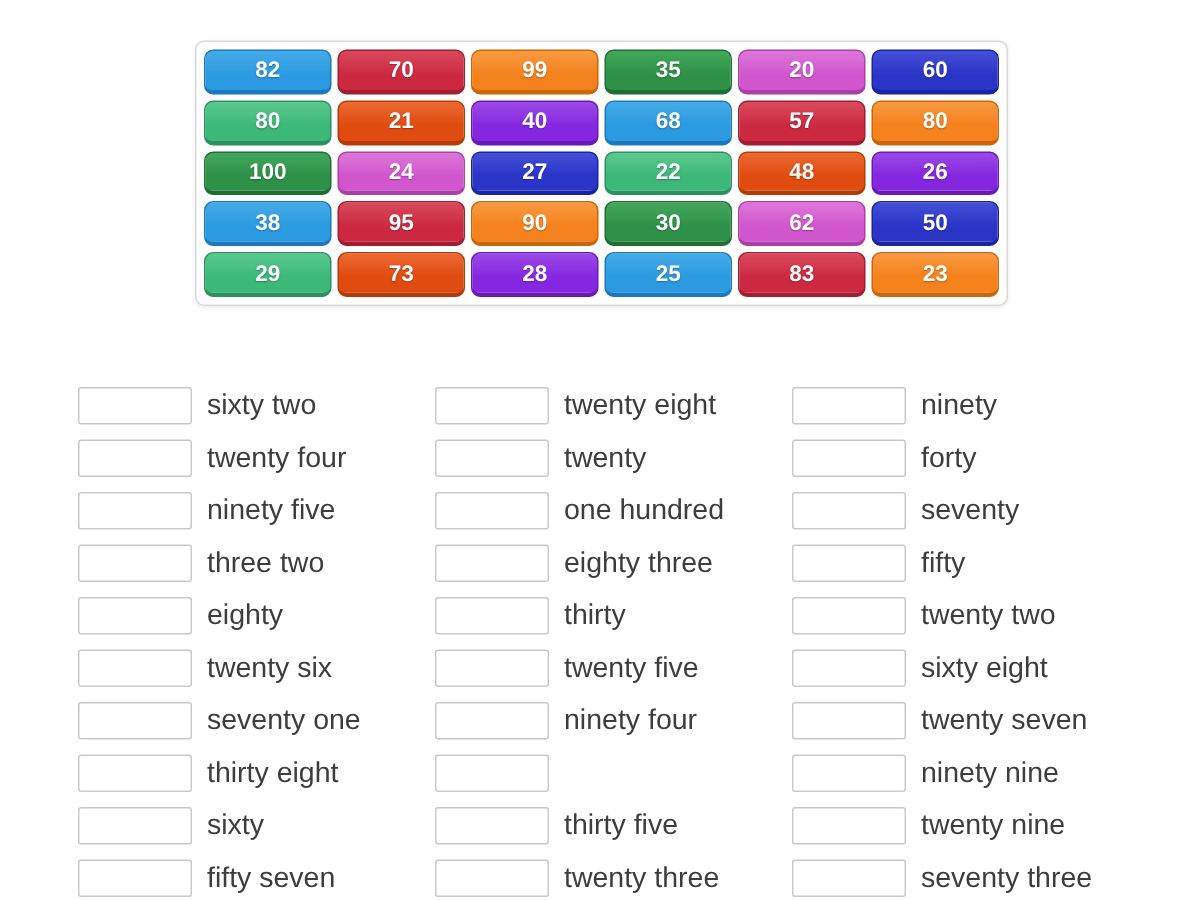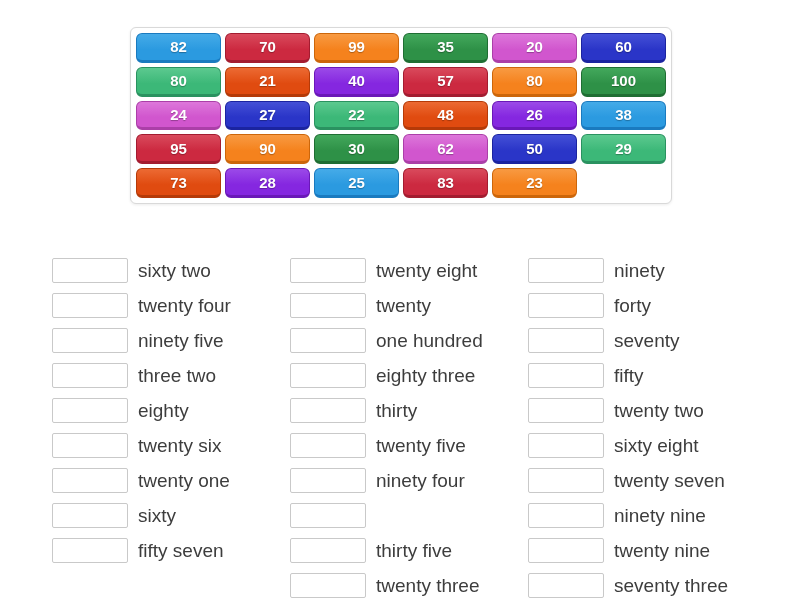--- a/index.html
+++ b/index.html
@@ -87,20 +87,21 @@
   <div class="tile-panel">
       <div class="tile" style="background: linear-gradient(rgb(69, 171, 232) 0%, rgb(43, 154, 224) 60%, rgb(43, 154, 224) 100%); border-color: rgb(26, 122, 191); color: rgb(255, 255, 255);">82</div>
       <div class="tile" style="background: linear-gradient(rgb(217, 74, 92) 0%, rgb(204, 41, 64) 60%, rgb(204, 41, 64) 100%); border-color: rgb(163, 28, 48); color: rgb(255, 255, 255);">70</div>
       <div class="tile" style="background: linear-gradient(rgb(248, 154, 66) 0%, rgb(245, 130, 29) 60%, rgb(245, 130, 29) 100%); border-color: rgb(204, 102, 10); color: rgb(255, 255, 255);">99</div>
       <div class="tile" style="background: linear-gradient(rgb(67, 168, 92) 0%, rgb(46, 145, 71) 60%, rgb(46, 145, 71) 100%); border-color: rgb(31, 110, 51); color: rgb(255, 255, 255);">35</div>
       <div class="tile" style="background: linear-gradient(rgb(221, 119, 218) 0%, rgb(209, 86, 206) 60%, rgb(209, 86, 206) 100%); border-color: rgb(171, 63, 168); color: rgb(255, 255, 255);">20</div>
       <div class="tile" style="background: linear-gradient(rgb(68, 80, 214) 0%, rgb(42, 53, 200) 60%, rgb(42, 53, 200) 100%); border-color: rgb(27, 36, 160); color: rgb(255, 255, 255);">60</div>
       <div class="tile" style="background: linear-gradient(rgb(92, 201, 143) 0%, rgb(60, 184, 120) 60%, rgb(60, 184, 120) 100%); border-color: rgb(42, 146, 96); color: rgb(255, 255, 255);">80</div>
       <div class="tile" style="background: linear-gradient(rgb(236, 106, 51) 0%, rgb(224, 75, 16) 60%, rgb(224, 75, 16) 100%); border-color: rgb(181, 58, 8); color: rgb(255, 255, 255);">21</div>
       <div class="tile" style="background: linear-gradient(rgb(155, 74, 232) 0%, rgb(133, 39, 224) 60%, rgb(133, 39, 224) 100%); border-color: rgb(106, 24, 184); color: rgb(255, 255, 255);">40</div>
+      <div class="tile" style="background: linear-gradient(rgb(69, 171, 232) 0%, rgb(43, 154, 224) 60%, rgb(43, 154, 224) 100%); border-color: rgb(26, 122, 191); color: rgb(255, 255, 255);">68</div>
       <div class="tile" style="background: linear-gradient(rgb(217, 74, 92) 0%, rgb(204, 41, 64) 60%, rgb(204, 41, 64) 100%); border-color: rgb(163, 28, 48); color: rgb(255, 255, 255);">57</div>
       <div class="tile" style="background: linear-gradient(rgb(248, 154, 66) 0%, rgb(245, 130, 29) 60%, rgb(245, 130, 29) 100%); border-color: rgb(204, 102, 10); color: rgb(255, 255, 255);">80</div>
       <div class="tile" style="background: linear-gradient(rgb(67, 168, 92) 0%, rgb(46, 145, 71) 60%, rgb(46, 145, 71) 100%); border-color: rgb(31, 110, 51); color: rgb(255, 255, 255);">100</div>
       <div class="tile" style="background: linear-gradient(rgb(221, 119, 218) 0%, rgb(209, 86, 206) 60%, rgb(209, 86, 206) 100%); border-color: rgb(171, 63, 168); color: rgb(255, 255, 255);">24</div>
       <div class="tile" style="background: linear-gradient(rgb(68, 80, 214) 0%, rgb(42, 53, 200) 60%, rgb(42, 53, 200) 100%); border-color: rgb(27, 36, 160); color: rgb(255, 255, 255);">27</div>
       <div class="tile" style="background: linear-gradient(rgb(92, 201, 143) 0%, rgb(60, 184, 120) 60%, rgb(60, 184, 120) 100%); border-color: rgb(42, 146, 96); color: rgb(255, 255, 255);">22</div>
       <div class="tile" style="background: linear-gradient(rgb(236, 106, 51) 0%, rgb(224, 75, 16) 60%, rgb(224, 75, 16) 100%); border-color: rgb(181, 58, 8); color: rgb(255, 255, 255);">48</div>
       <div class="tile" style="background: linear-gradient(rgb(155, 74, 232) 0%, rgb(133, 39, 224) 60%, rgb(133, 39, 224) 100%); border-color: rgb(106, 24, 184); color: rgb(255, 255, 255);">26</div>
       <div class="tile" style="background: linear-gradient(rgb(69, 171, 232) 0%, rgb(43, 154, 224) 60%, rgb(43, 154, 224) 100%); border-color: rgb(26, 122, 191); color: rgb(255, 255, 255);">38</div>
       <div class="tile" style="background: linear-gradient(rgb(217, 74, 92) 0%, rgb(204, 41, 64) 60%, rgb(204, 41, 64) 100%); border-color: rgb(163, 28, 48); color: rgb(255, 255, 255);">95</div>
@@ -135,21 +136,25 @@
       <div class="word-row">
         <div class="slot"></div>
         <span class="word-label">eighty</span>
       </div>
       <div class="word-row">
         <div class="slot"></div>
         <span class="word-label">twenty six</span>
       </div>
       <div class="word-row">
         <div class="slot"></div>
-        <span class="word-label">twenty one</span>
+        <span class="word-label">seventy one</span>
+      </div>
+      <div class="word-row">
+        <div class="slot"></div>
+        <span class="word-label">thirty eight</span>
       </div>
       <div class="word-row">
         <div class="slot"></div>
         <span class="word-label">sixty</span>
       </div>
       <div class="word-row">
         <div class="slot"></div>
         <span class="word-label">fifty seven</span>
       </div>
     </div>

